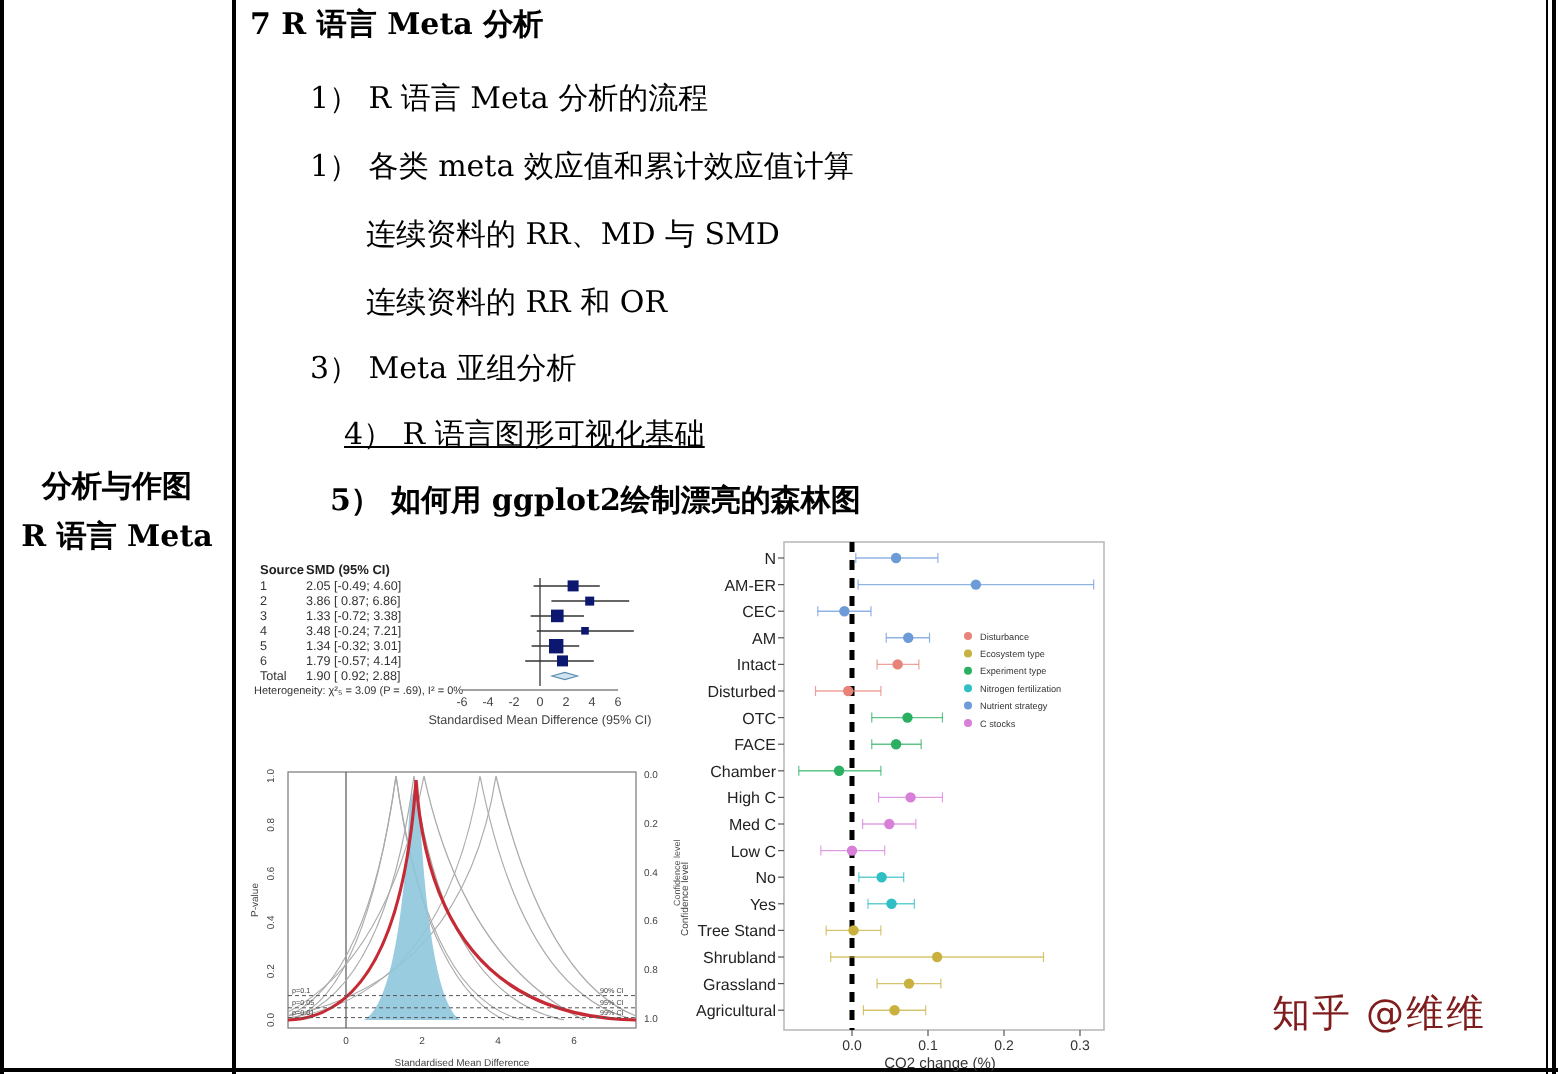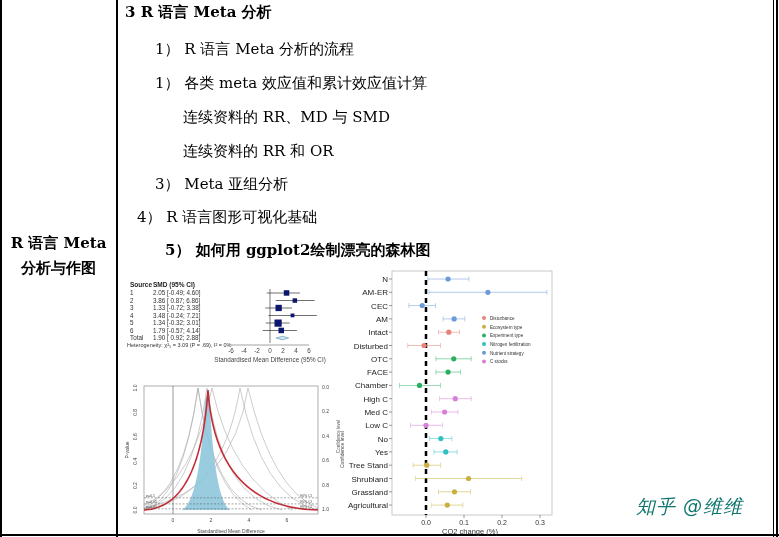--- a/index.html
+++ b/index.html
@@ -6,44 +6,44 @@
   body { width:779px; height:537px; position:relative; overflow:hidden;
          font-family:"DejaVu Serif","Liberation Serif",serif; color:#000; }
   .abs { position:absolute; }
   .vline { position:absolute; background:#000; }
   .hline { position:absolute; background:#000; }
   .txt { position:absolute; white-space:nowrap; font-size:15px; line-height:18px; }
   .bold { font-weight:bold; }
   .left-title { position:absolute; left:0; width:117px; text-align:center;
                 font-size:15px; font-weight:bold; line-height:25px; }
   .watermark { position:absolute; font-family:"DejaVu Sans",sans-serif; font-size:19px;
-               color:#0f766e; letter-spacing:1px;font-style:italic; }
+               color:#7f1d1d; letter-spacing:1px; }
   svg text { font-family:"Liberation Sans","DejaVu Sans",sans-serif; }
 </style>
 </head>
 <body>
 
 <div class="vline" style="left:0;top:0;width:2px;height:537px;"></div>
 <div class="vline" style="left:116px;top:0;width:2px;height:537px;"></div>
 <div class="vline" style="left:776px;top:0;width:2px;height:537px;"></div>
 <div class="vline" style="left:773px;top:0;width:1px;height:537px;"></div>
 <div class="hline" style="left:0;top:534px;width:779px;height:2px;"></div>
 
 <div class="left-title" style="top:231px;">
+  <div>分析与作图</div>
   <div>R 语言 Meta</div>
-  <div>分析与作图</div>
 </div>
 
-<div class="txt bold" style="left:125px;top:3px;">3 R 语言 Meta 分析</div>
+<div class="txt bold" style="left:125px;top:3px;">7 R 语言 Meta 分析</div>
 <div class="txt" style="left:155px;top:40px;">1） R 语言 Meta 分析的流程</div>
 <div class="txt" style="left:155px;top:74px;">1） 各类 meta 效应值和累计效应值计算</div>
 <div class="txt" style="left:183px;top:108px;">连续资料的 RR、MD 与 SMD</div>
 <div class="txt" style="left:183px;top:142px;">连续资料的 RR 和 OR</div>
 <div class="txt" style="left:155px;top:175px;">3） Meta 亚组分析</div>
-<div class="txt" style="left:137px;top:208px;">4） R 语言图形可视化基础</div>
+<div class="txt" style="left:172px;top:208px;text-decoration:underline;">4） R 语言图形可视化基础</div>
 <div class="txt bold" style="left:165px;top:241px;">5） 如何用 ggplot2绘制漂亮的森林图</div>
 
 <div class="abs" style="left:125px;top:278px;width:225px;height:90px;">
   <svg width="225" height="90" viewBox="0 0 225 90">
     <text x="5" y="9" font-size="6.5" font-weight="bold" fill="#222">Source</text>
     <text x="28" y="9" font-size="6.5" font-weight="bold" fill="#222">SMD (95% CI)</text>
     <g font-size="6.3" fill="#333">
       <text x="5" y="17">1</text>
       <text x="28" y="17">2.05 [-0.49; 4.60]</text>
       <text x="5" y="24.5">2</text>

